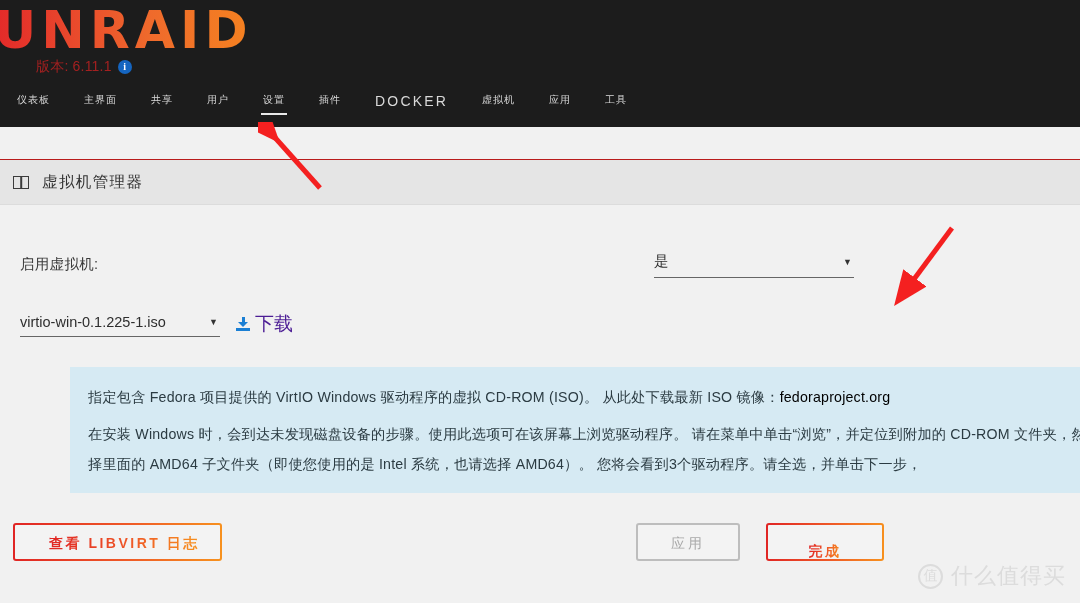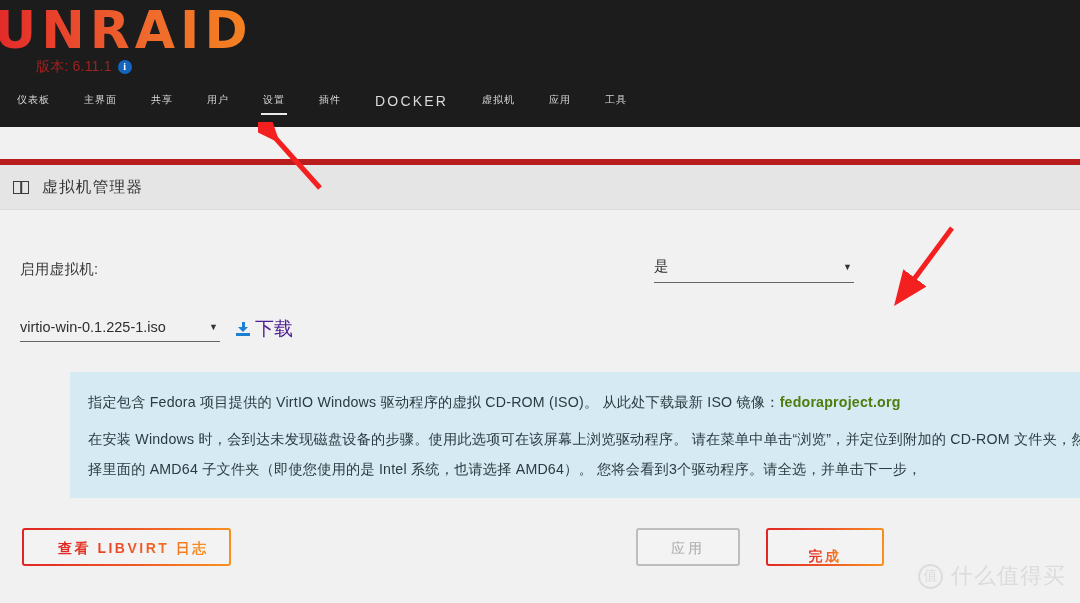--- a/index.html
+++ b/index.html
@@ -100,21 +100,21 @@
     position: relative;
     background: #f1f1f1;
   }
   .section-header {
     background: #e5e5e5;
     height: 44px;
     display: flex;
     align-items: center;
     padding-left: 13px;
     margin-top: 32px;
-    border-top: 6px solid #b91c1c;
+    border-top: 1px solid #b91c1c;
     border-bottom: 1px solid #dcdcdc;
   }
   .panes-icon {
     width: 16px;
     height: 13px;
     border: 1.6px solid #3c3c3c;
     box-sizing: border-box;
     position: relative;
     margin-right: 13px;
   }
@@ -228,22 +228,22 @@
     line-height: 30px;
     white-space: nowrap;
     letter-spacing: 0.2px;
   }
   .info-p + .info-p { margin-top: 7px; white-space: normal; }
   .info-p.wrapped {
     width: 1035px;
     white-space: normal;
   }
   .link-orange {
-    color: #4d7c0f;
-    font-weight: bold;
+    color: #000000;
+    font-weight: normal;
     cursor: pointer;
   }
 
   
   .btn-row {
     margin-top: 30px;
     position: relative;
     height: 40px;
     padding: 0 20px;
   }
@@ -270,21 +270,21 @@
   .btn-gradient .btn-text {
     background: linear-gradient(95deg, #e02424 0%, #ef5a27 55%, #f7921e 100%);
     -webkit-background-clip: text;
     background-clip: text;
     color: transparent;
     -webkit-text-fill-color: transparent;
     font-weight: bold;
   }
   .btn-libvirt {
     position: absolute;
-    left: 22px;
+    left: 13px;
     top: 0;
     padding-left: 34px;
   }
   .btn-apply {
     position: absolute;
     left: 636px;
     top: 0;
     border: 2px solid #bdbdbd;
     color: #a8a8a8;
     width: 104px;

